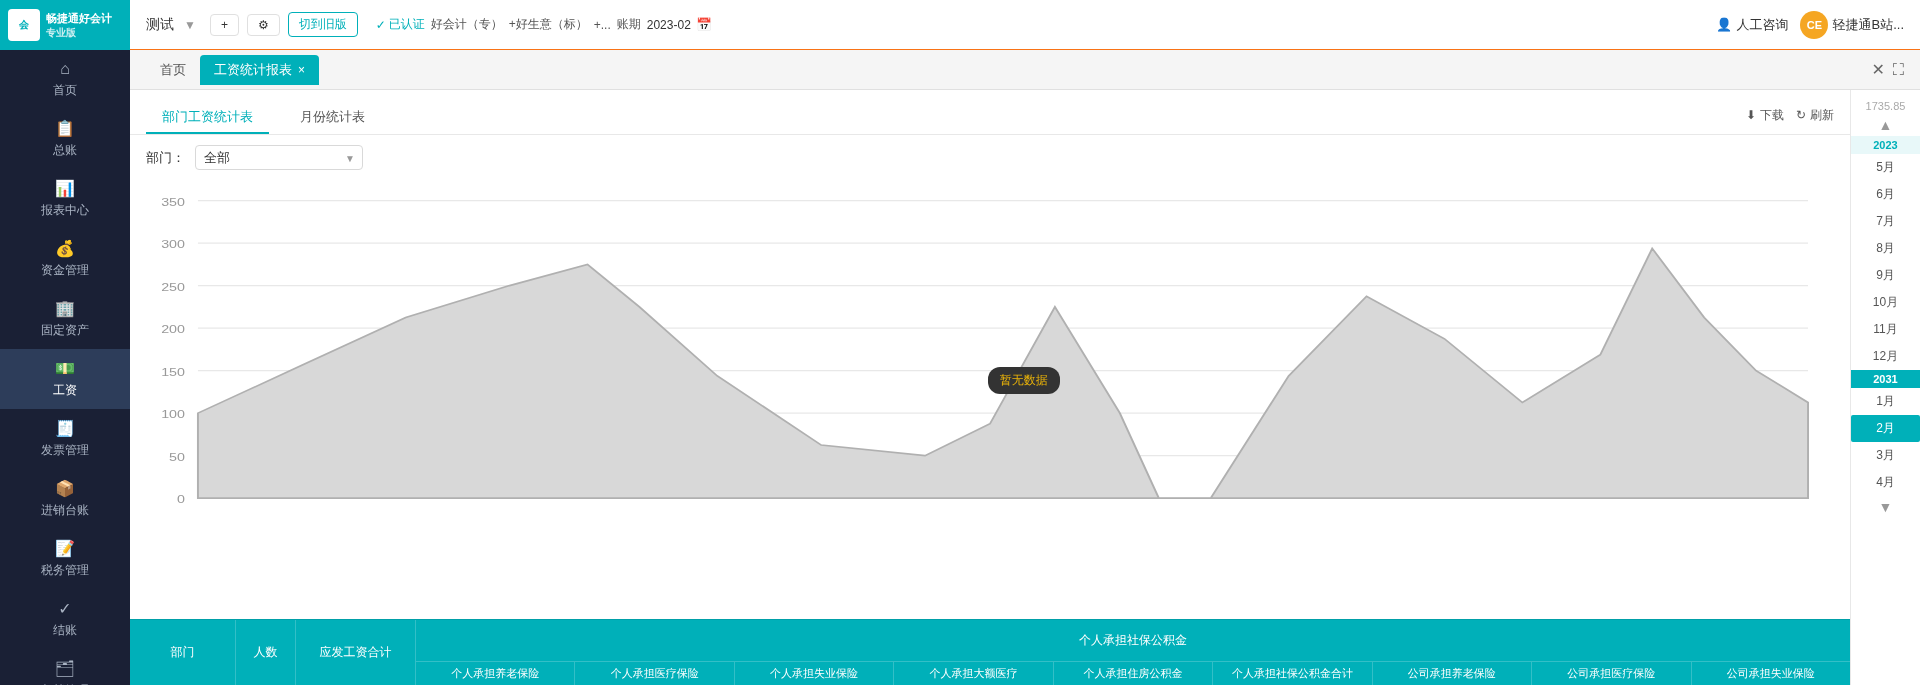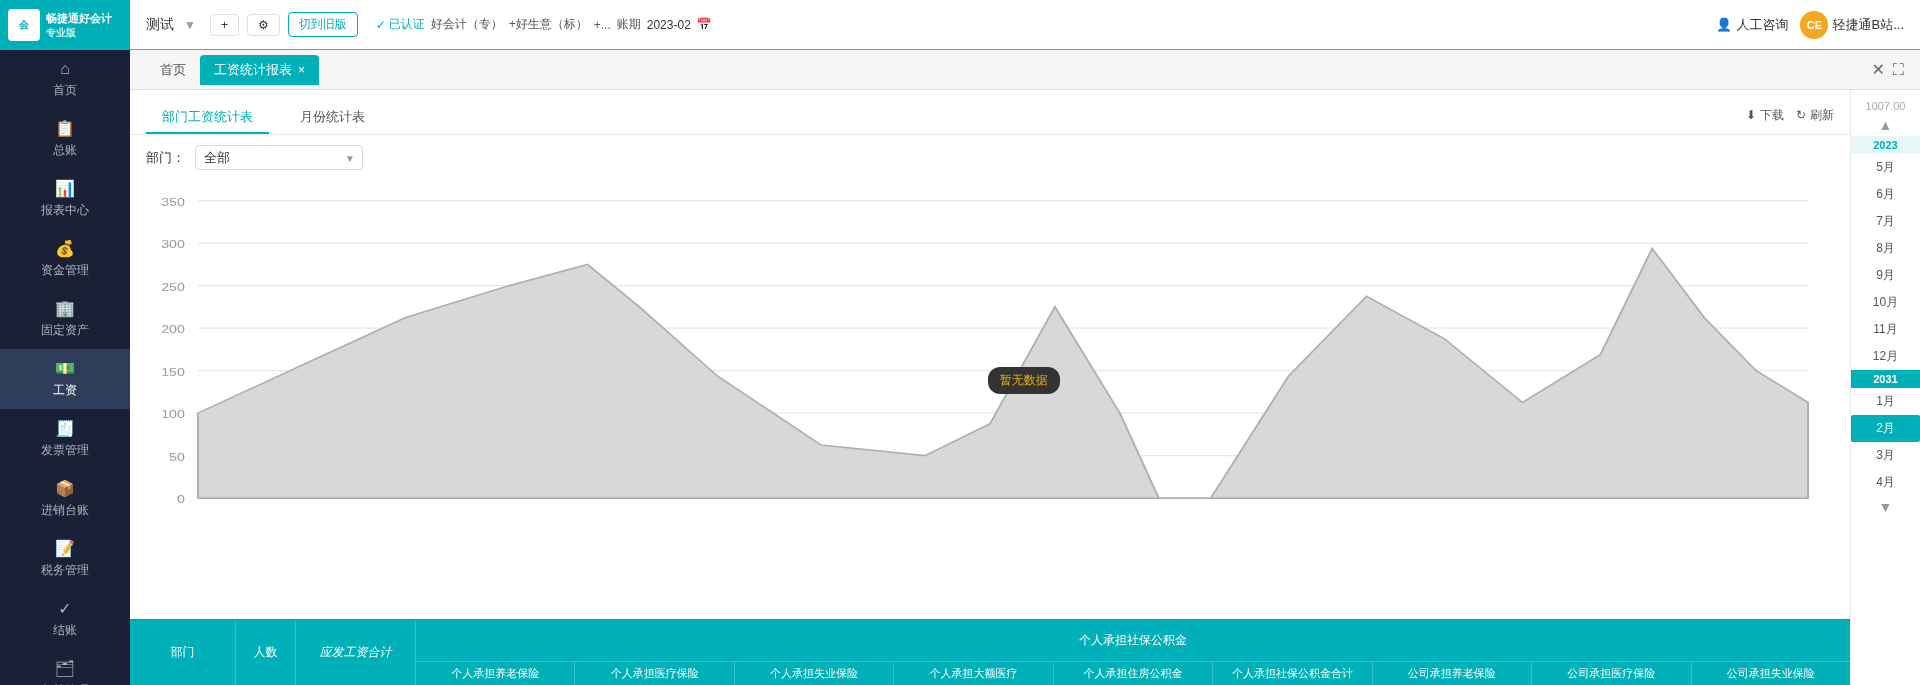--- a/index.html
+++ b/index.html
@@ -256,21 +256,21 @@
     .th {
       padding: 10px 8px;
       text-align: center;
       border-right: 1px solid rgba(255,255,255,0.2);
       display: flex;
       align-items: center;
       justify-content: center;
     }
     .th.dept { width: 106px; flex-shrink: 0; }
     .th.people { width: 60px; flex-shrink: 0; }
-    .th.salary { width: 120px; flex-shrink: 0; font-style: italic; }
+    .th.salary { width: 120px; flex-shrink: 0; }
     .th-group { flex: 1; display: flex; flex-direction: column; }
     .th-group-title { padding: 12px 8px; text-align: center; border-bottom: 1px solid rgba(255,255,255,0.2); }
     .th-group-cols { display: flex; }
     .th-sub { flex: 1; padding: 4px 4px; text-align: center; border-right: 1px solid rgba(255,255,255,0.2); font-size: 11px; }
     .th-sub:last-child { border-right: none; }
 
     
     .right-panel {
       width: 70px;
       background: white;
@@ -496,21 +496,21 @@
             <div class="th-sub">公司承担养老保险</div>
             <div class="th-sub">公司承担医疗保险</div>
             <div class="th-sub">公司承担失业保险</div>
           </div>
         </div>
       </div>
 
     </div>
 
     <div class="right-panel">
-      <div style="font-size:11px;color:#aaa;padding:2px 0;text-align:center;">1007.00</div>
+      <div style="font-size:11px;color:#aaa;padding:2px 0;text-align:center;">1735.85</div>
       <div class="panel-arrow">▲</div>
 
       <div class="year-section">
         <div class="year-header">2023</div>
         <div class="month-btn">5月</div>
         <div class="month-btn">6月</div>
         <div class="month-btn">7月</div>
         <div class="month-btn">8月</div>
         <div class="month-btn">9月</div>
         <div class="month-btn">10月</div>

